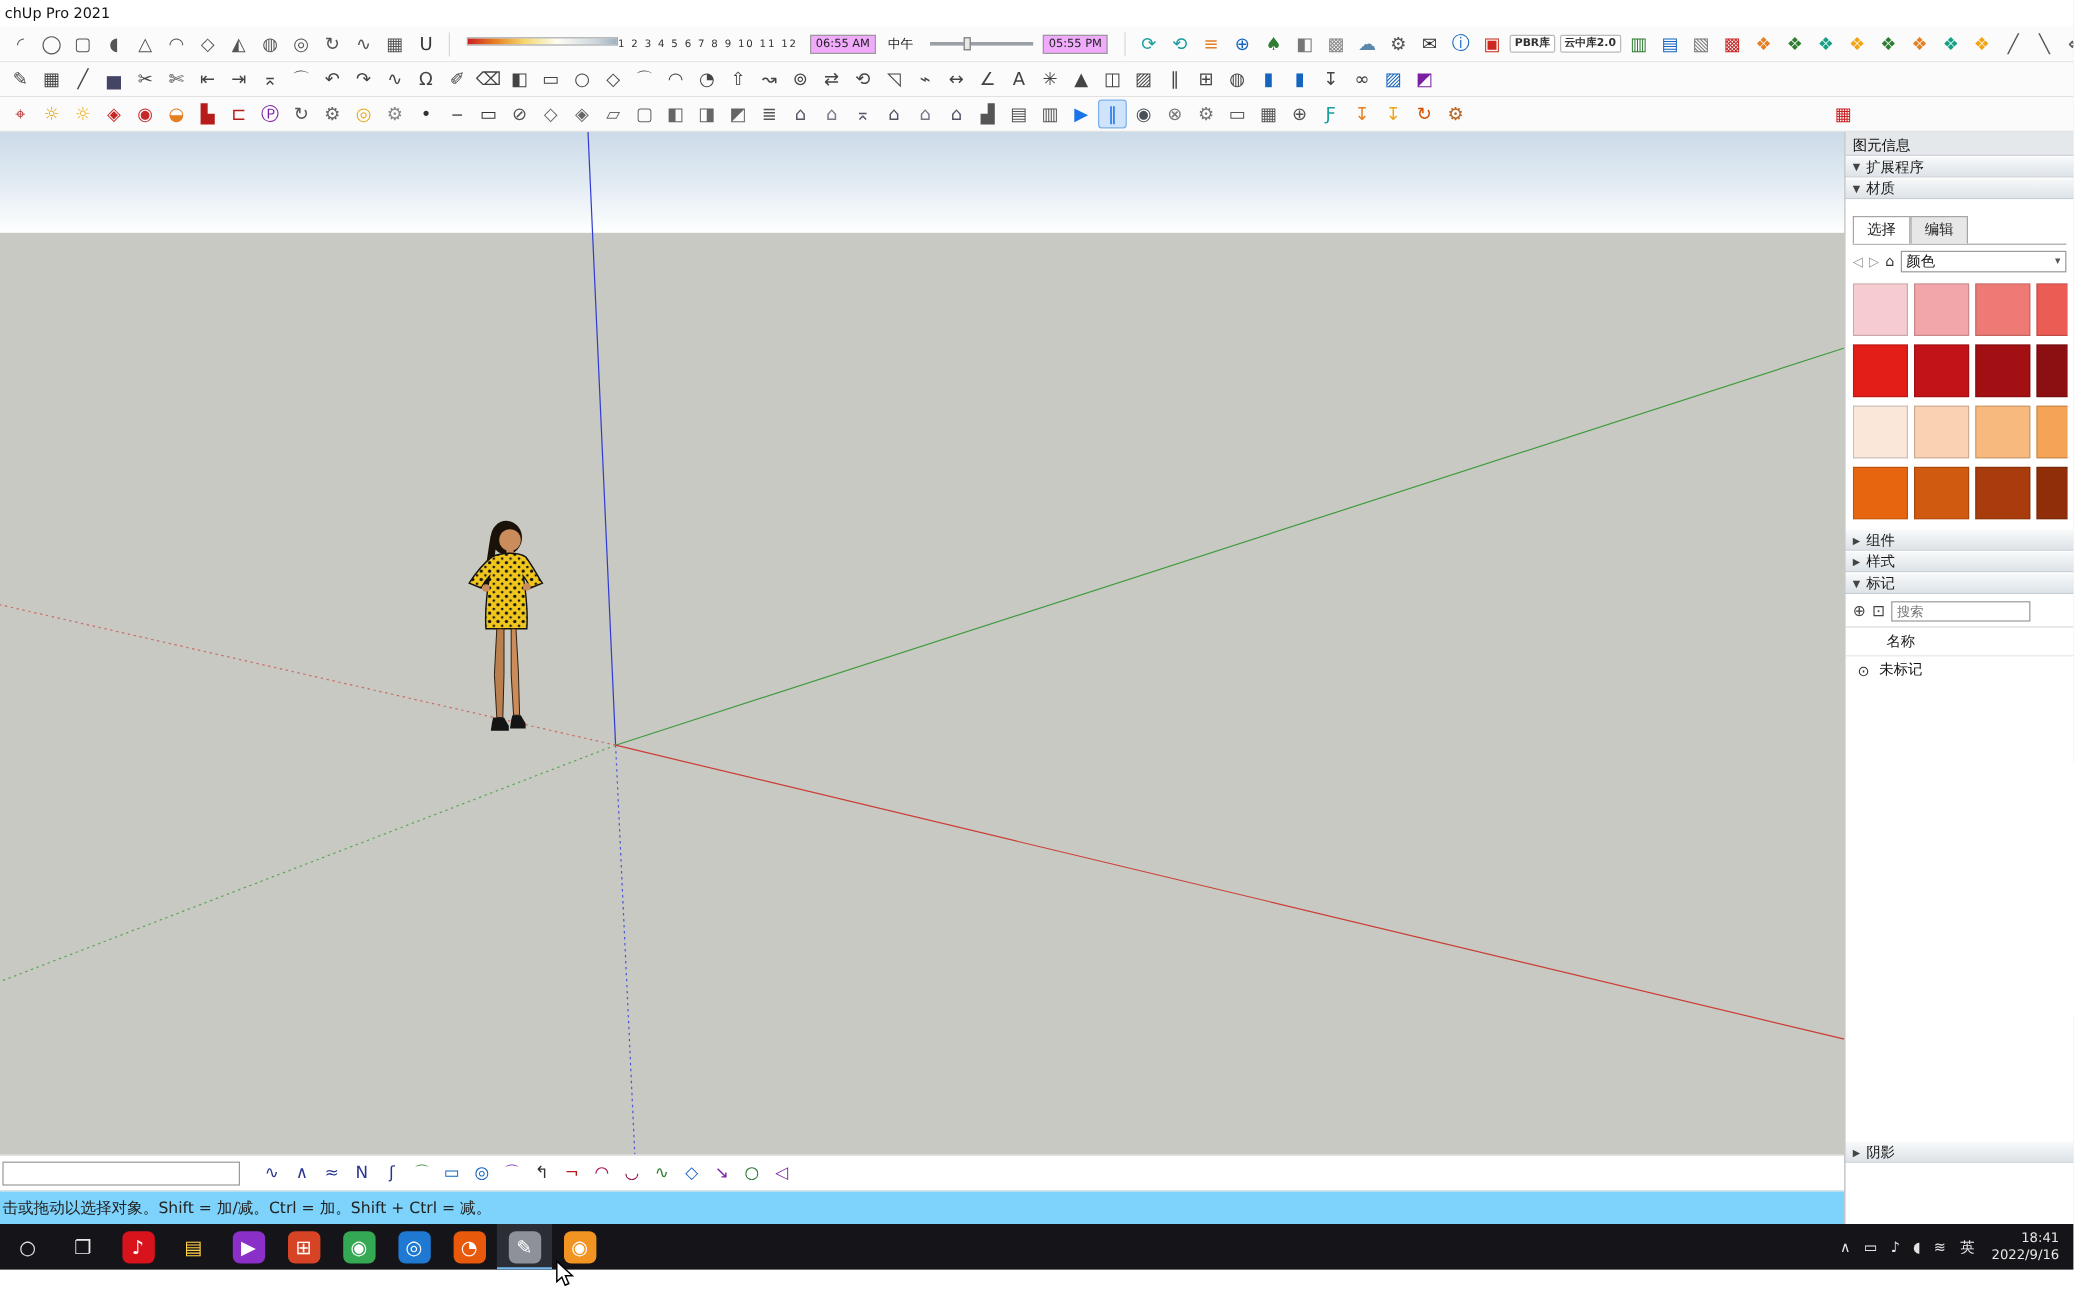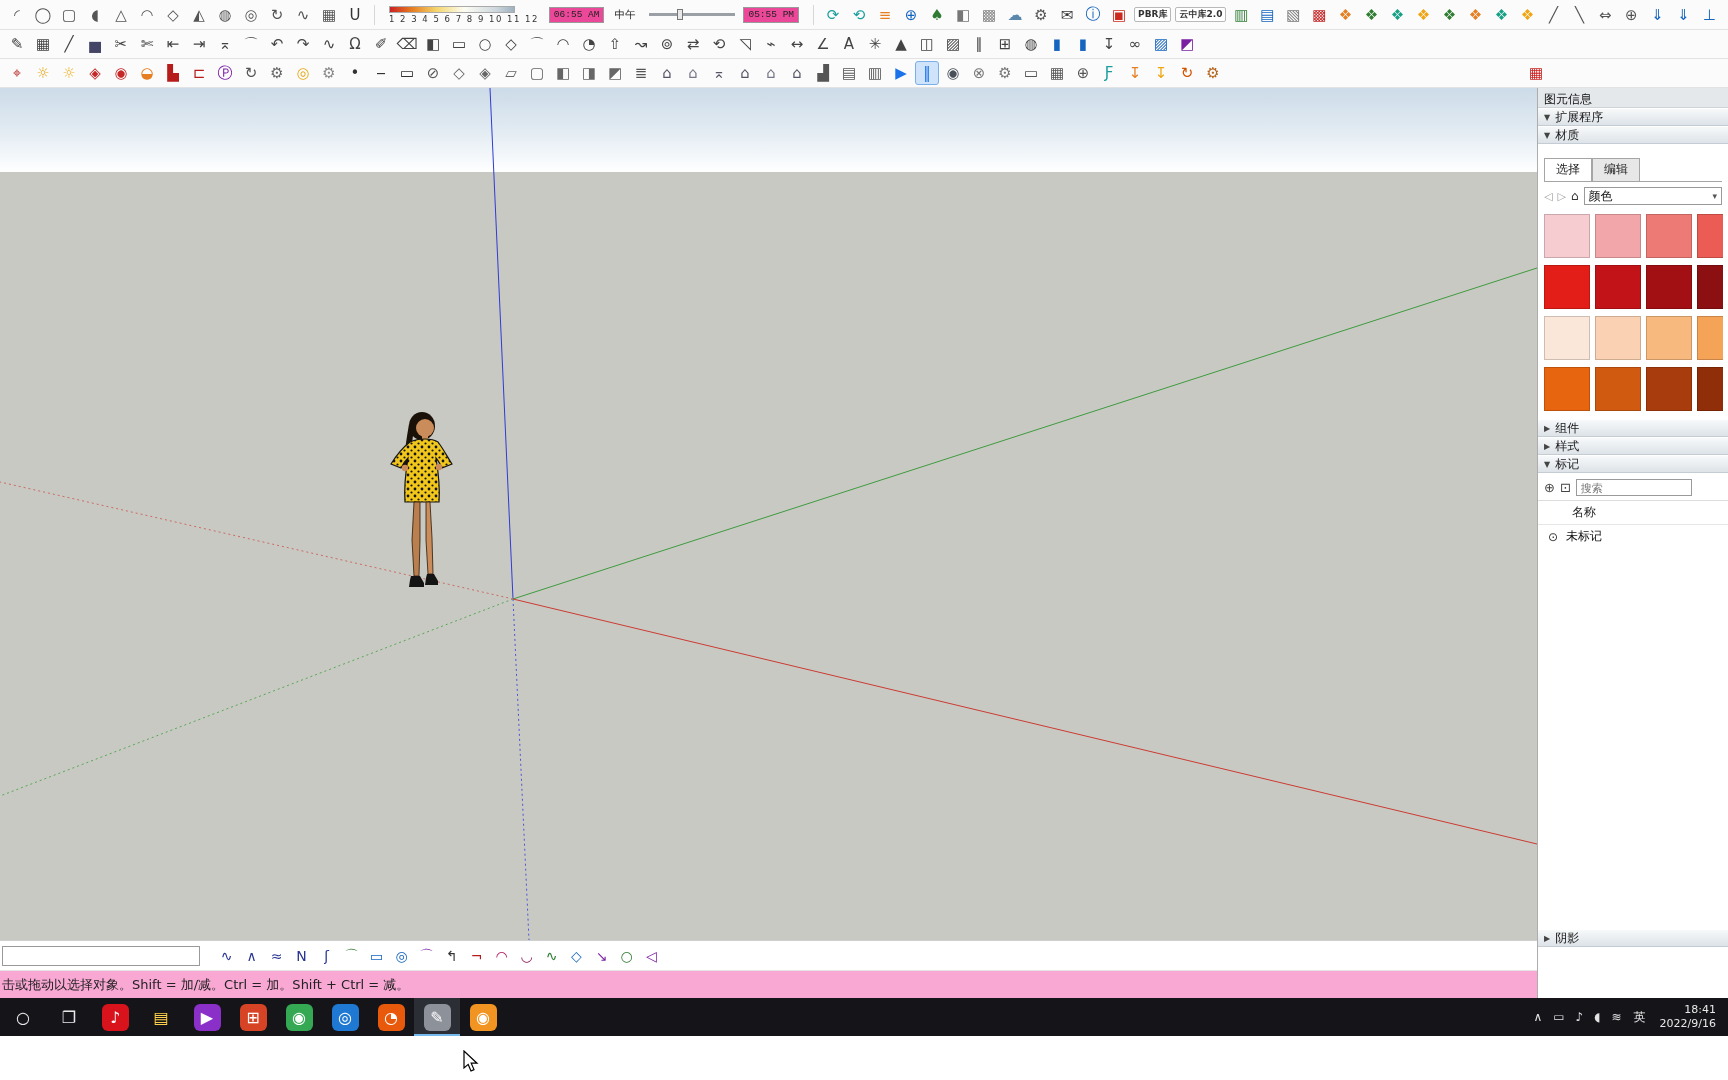--- a/index.html
+++ b/index.html
@@ -18,47 +18,47 @@
   .tbi { display:inline-flex; width:24px; height:24px; align-items:center; justify-content:center;
          font-size:15px; color:#444; margin:0 1px; border-radius:3px; flex:0 0 auto; }
   .sep { width:1px; height:20px; background:#d8d8d8; margin:0 6px; flex:0 0 auto; }
   .tb-badge { font-size:9px; font-weight:bold; color:#333; border:1px solid #b9b9b9; background:#fff;
               padding:1px 3px; margin:0 2px; line-height:1.15; border-radius:2px; flex:0 0 auto; }
   [data-name="pause-button"] { background:#cfe4fb; border:1px solid #7ab0e8; }
   .red-end { margin-left:auto; margin-right:176px; }
 
   
   .shadow-cluster { display:flex; align-items:center; margin:0 8px; flex:0 0 auto; }
-  .date-slider { display:flex; flex-direction:column; margin-right:10px; }
+  .date-slider { display:flex; flex-direction:row; margin-right:10px; }
   .date-grad { width:126px; height:7px; border:1px solid #aaa;
     background:linear-gradient(90deg,#c22 0%,#e67e22 18%,#f5d76e 38%,#fdfdf4 60%,#cfd8de 85%,#9fb2c0 100%); }
   .date-months { font-size:8.5px; color:#333; letter-spacing:1.5px; margin-top:1px; }
-  .time-box { font-size:9.5px; color:#222; background:#ec4899; border:1px solid #9a9a9a; padding:1px 4px; height:16px;
-    display:flex; align-items:center;font-family:Liberation Mono, monospace; }
+  .time-box { font-size:9.5px; color:#222; background:#f0abfc; border:1px solid #9a9a9a; padding:1px 4px; height:16px;
+    display:flex; align-items:center; }
   .noon-label { font-size:10.5px; color:#222; margin:0 6px 0 10px; }
   .time-track { width:86px; height:3px; background:#9aa0a6; position:relative; margin:0 8px; }
   .time-handle { position:absolute; left:28px; top:-4px; width:6px; height:11px; background:#e8e8e8; border:1px solid #777; }
 
   
   .middle { display:flex; height:910px; }
   .leftcol { width:1537px; display:flex; flex-direction:column; }
 
   .viewport { position:relative; width:1537px; height:852px; overflow:hidden; background:#c8c9c2; }
   .sky { position:absolute; left:0; top:0; width:100%; height:84px;
     background:linear-gradient(180deg,#ccdbe8 0%,#dfe9f1 45%,#f3f7fa 80%,#ffffff 100%); }
   .axes-svg { position:absolute; left:0; top:0; }
   .person { position:absolute; left:378px; top:322px; }
 
   
   .bottomstrip { height:30px; background:#fff; border-top:1px solid #cfcfcf; display:flex; align-items:center; }
   .measure-box { width:198px; height:20px; background:#fff; border:1px solid #9a9a9a; margin-left:2px; font-size:11px; padding:0 4px; }
   .curve-icons { display:flex; align-items:center; margin-left:14px; }
   .curve-icons .tbi { width:23px; height:23px; font-size:14px; }
 
-  .statusbar { height:28px; background:#f9a8d4; border-top:1px solid #e4e4e4; display:flex; align-items:center; }
+  .statusbar { height:28px; background:#7dd3fc; border-top:1px solid #e4e4e4; display:flex; align-items:center; }
   .statusbar span { font-size:13px; color:#222; padding-left:2px; }
 
   
   .panel { width:191px; background:#f1f1f1; border-left:1px solid #adadad; display:flex; flex-direction:column; }
   .panel-title { height:20px; background:#e4e8eb; font-size:12px; color:#111; padding:3px 6px 0 6px; border-bottom:1px solid #cdd3d8; }
   .sec-h { height:18px; display:flex; align-items:center; gap:5px; padding:0 6px; flex:0 0 auto;
     background:linear-gradient(#f7f9fa,#dde3e8); border-top:1px solid #fff; border-bottom:1px solid #c5cdd4;
     font-size:12px; color:#1a1a1a; }
   .tri { font-size:8px; color:#444; }
   .sec-body { background:#fff; }
@@ -104,20 +104,21 @@
   .tray .ticon { font-size:12px; color:#e4e4e4; }
   .lang { font-size:12px; }
   .clock { text-align:right; font-size:11px; line-height:1.3; margin:0 8px 0 2px; }
   .cursor { position:absolute; left:462px; top:1050px; z-index:50; pointer-events:none; }
 </style>
 </head>
 <body>
 
 <div class="root" data-name="sketchup-window">
 
+  <div class="titlebar" data-name="window-title">chUp Pro 2021</div>
 
 
   <div class="toolbar tb1" data-name="toolbar-row-1">
     <span style="display:flex" data-name="shape-tools-group">
 
     <span class="tbi" data-name="arc-shape-icon" style="color: rgb(85, 85, 85);">◜</span>
         <span class="tbi" data-name="circle-shape-icon" style="color: rgb(85, 85, 85);">◯</span>
         <span class="tbi" data-name="rounded-rect-icon" style="color: rgb(85, 85, 85);">▢</span>
         <span class="tbi" data-name="pill-shape-icon" style="color: rgb(85, 85, 85);">◖</span>
         <span class="tbi" data-name="cone-icon" style="color: rgb(85, 85, 85);">△</span>

